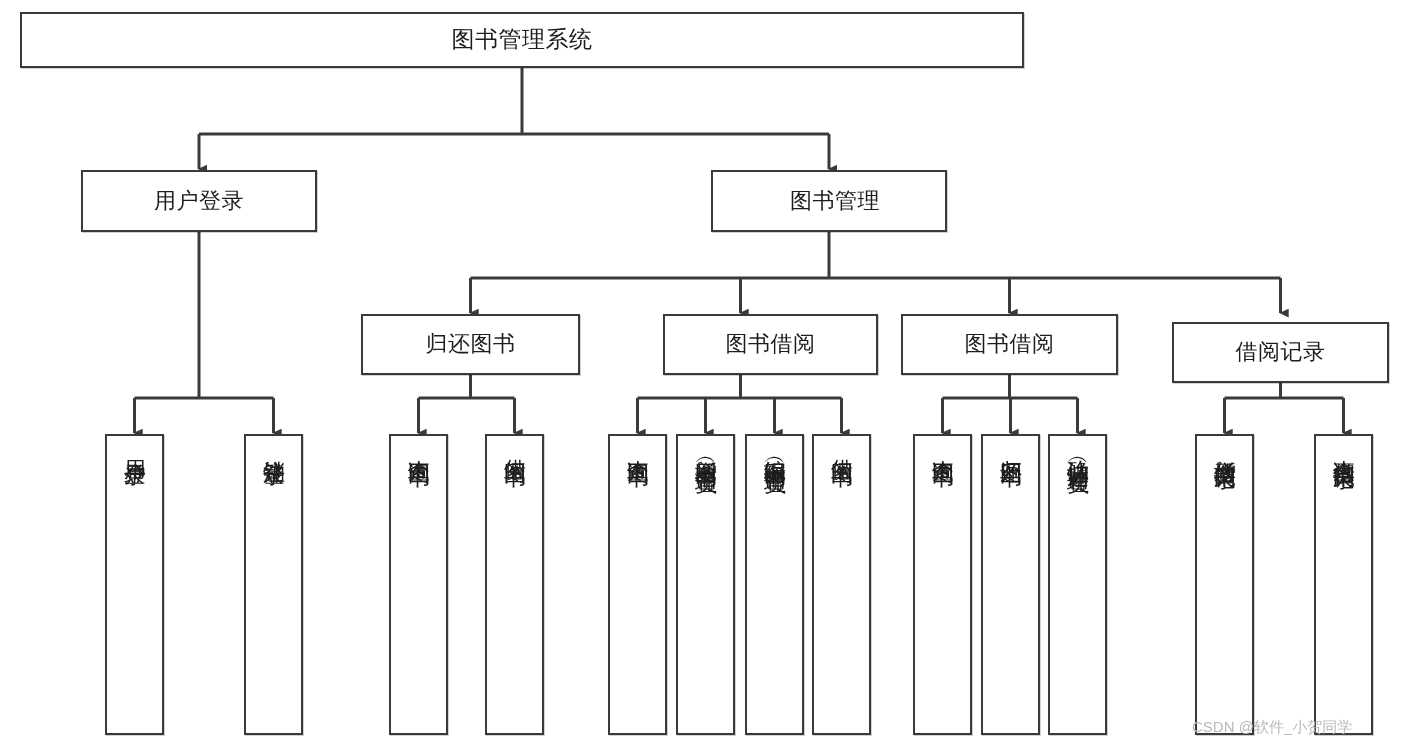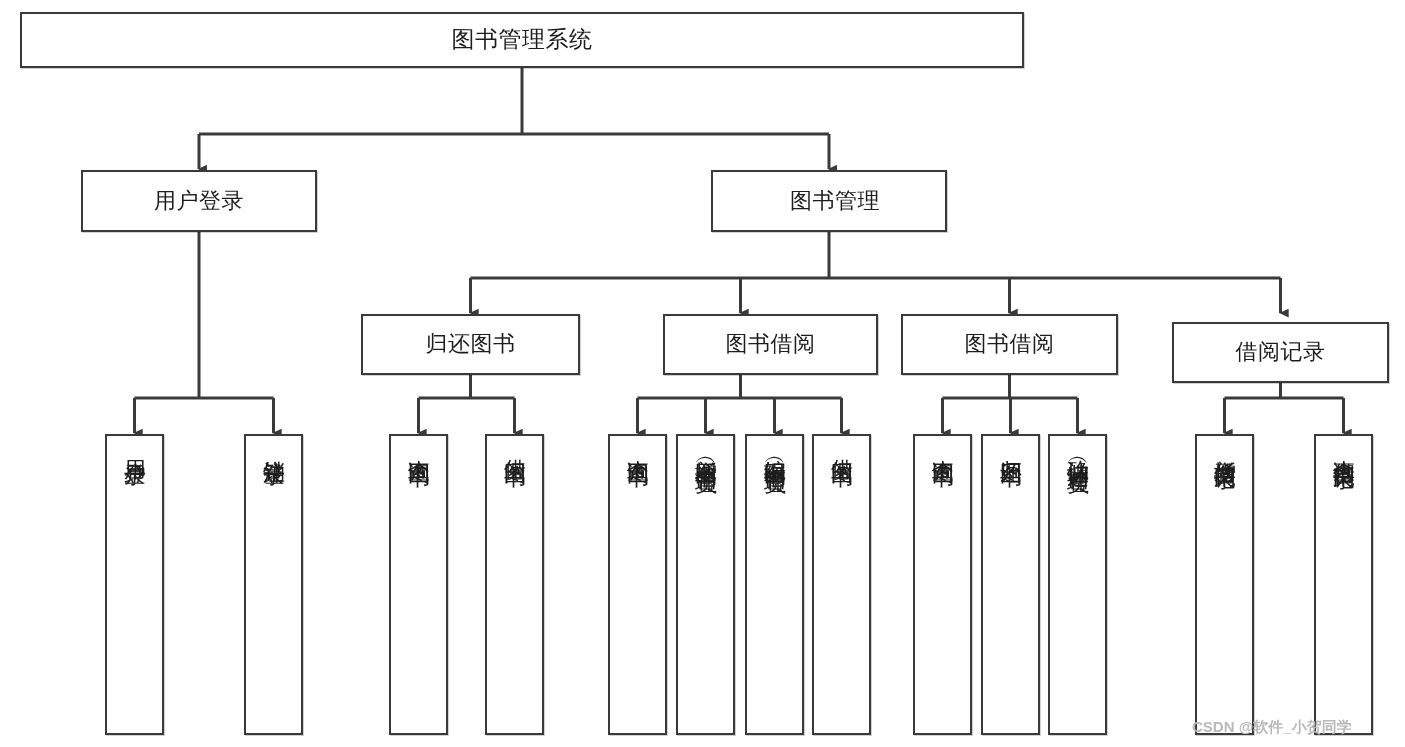--- a/index.html
+++ b/index.html
@@ -62,21 +62,20 @@
     letter-spacing: 2px;
     white-space: normal;
     max-height: 100%;
   }
   .watermark {
     position: absolute;
     font-size: 15px;
     color: #b9b9b9;
     white-space: nowrap;
     user-select: none;
-    font-weight: bold;
   }
 </style>
 </head>
 <body>
 
 <div id="canvas">
   <svg id="edges" xmlns="http://www.w3.org/2000/svg">
     <defs>
       <marker id="arrow" markerWidth="10" markerHeight="10" refX="4.5" refY="8.2" orient="auto" markerUnits="userSpaceOnUse">
         <path d="M0.2,0 L9,0 L4.6,9.4 Z" fill="#3a3a3a"></path>

